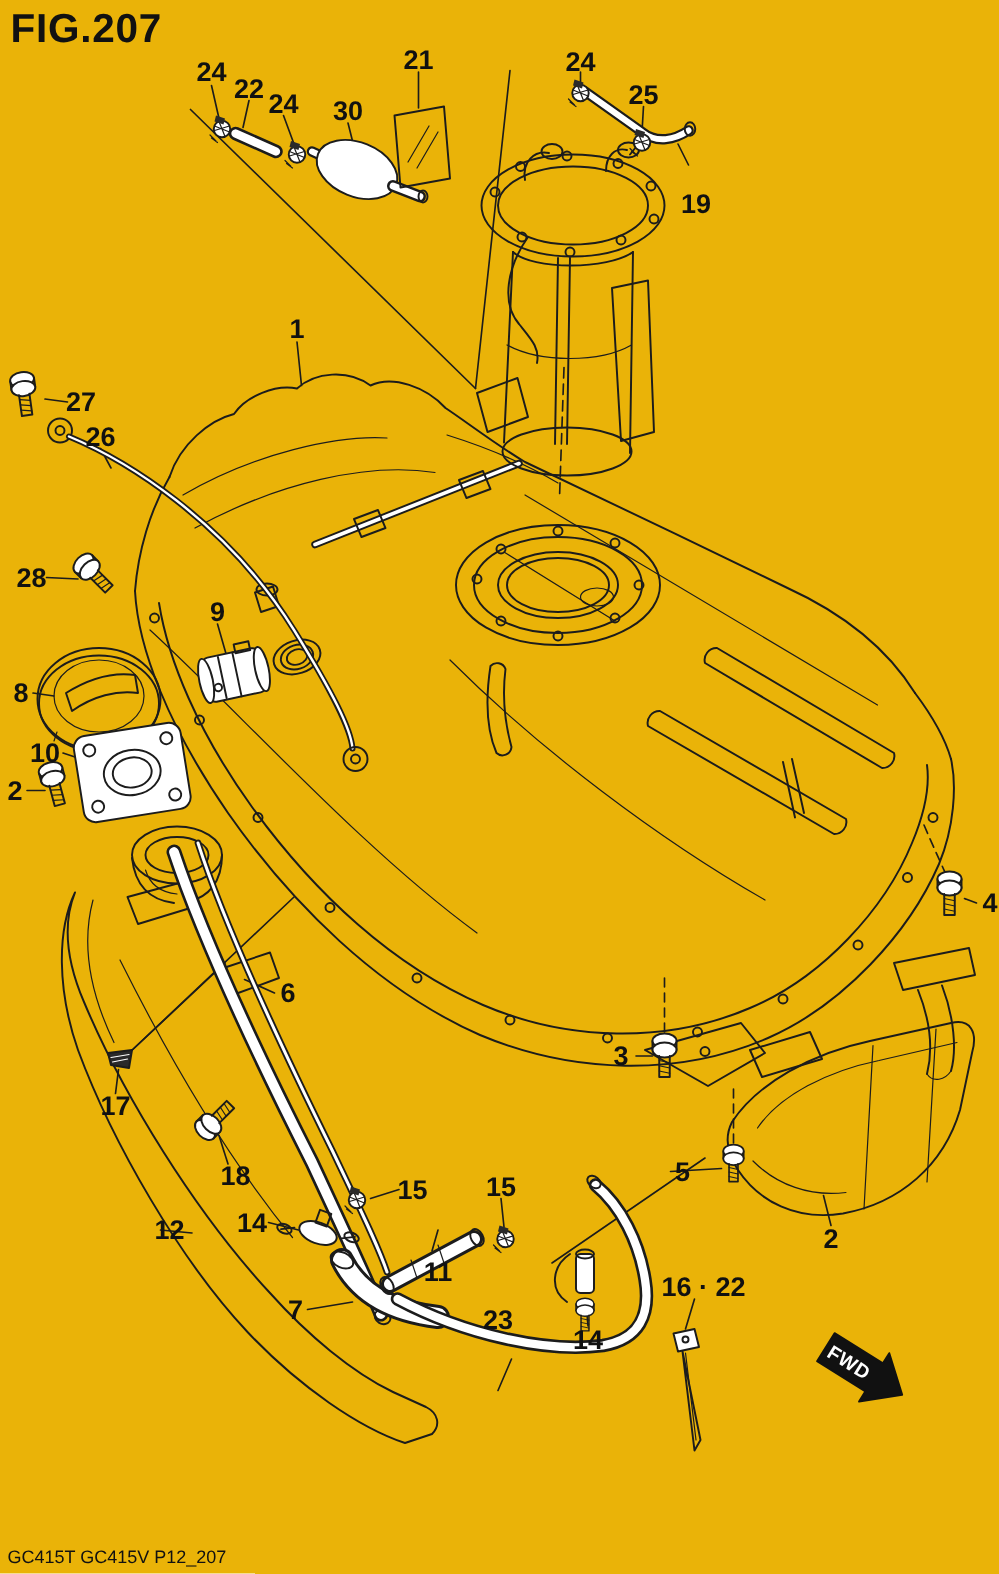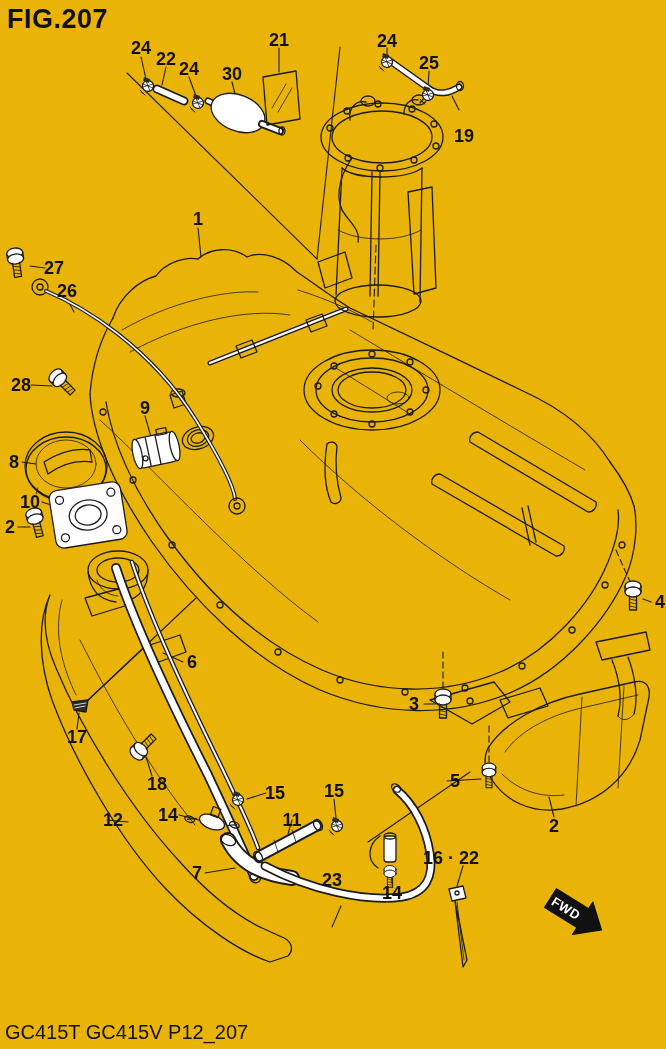--- a/index.html
+++ b/index.html
@@ -3,21 +3,21 @@
 <meta charset="utf-8">
 <style>
   html,body{margin:0;padding:0;background:#fff;}
   .page{position:relative;width:666px;height:1049px;background:#eab308;overflow:hidden;
         font-family:"Liberation Sans",sans-serif;color:#111;}
   .figure-title{position:absolute;top:4px;left:7px;margin:0;font-size:27px;font-weight:bold;
         letter-spacing:.5px;z-index:3;}
   .labels-layer{position:absolute;inset:0;z-index:2;font-weight:bold;}
   .part-label{position:absolute;transform:translate(-50%,-50%);font-size:18px;line-height:1;
         white-space:nowrap;color:#111;}
-  .footer{position:absolute;left:5px;bottom:3px;font-size:20px;line-height:1.35;z-index:3;}
+  .footer{position:absolute;left:5px;bottom:3px;font-size:12px;line-height:1.35;z-index:3;}
   svg.art{position:absolute;left:0;top:0;z-index:1;}
   .art path,.art line,.art ellipse,.art circle,.art rect,.art polyline{
         fill:none;stroke:#1c1c1c;stroke-width:1.3;stroke-linecap:round;stroke-linejoin:round;}
   .art .ldr{stroke-width:1.1;}
   .art .thin{stroke-width:.8;}
 </style>
 </head>
 <body>
 
 <div class="page">
@@ -348,26 +348,26 @@
       <div class="part-label" style="left: 14px; top: 462px;">8</div>
       <div class="part-label" style="left: 30px; top: 502px;">10</div>
       <div class="part-label" style="left: 10px; top: 527px;">2</div>
       <div class="part-label" style="left: 660px; top: 602px;">4</div>
       <div class="part-label" style="left: 192px; top: 662px;">6</div>
       <div class="part-label" style="left: 414px; top: 704px;">3</div>
       <div class="part-label" style="left: 77px; top: 737px;">17</div>
       <div class="part-label" style="left: 157px; top: 784px;">18</div>
       <div class="part-label" style="left: 275px; top: 793px;">15</div>
       <div class="part-label" style="left: 334px; top: 791px;">15</div>
-      <div class="part-label" style="left: 292px; top: 820px; text-align: center;">11</div>
+      <div class="part-label" style="left: 292px; top: 848px; text-align: center;">11</div>
       <div class="part-label" style="left: 96px; top: 820px; margin-left: 17px;">12</div>
       <div class="part-label" style="left: 168px; top: 815px;">14</div>
       <div class="part-label" style="left: 455px; top: 781px;">5</div>
       <div class="part-label" style="left: 554px; top: 826px;">2</div>
-      <div class="part-label" style="left: 451px; top: 858px;">16 · 22</div>
+      <div class="part-label" style="left: 463px; top: 858px; padding-left: 12px;">16 · 22</div>
       <div class="part-label" style="left: 197px; top: 873px;">7</div>
       <div class="part-label" style="left: 392px; top: 893px;">14</div>
       <div class="part-label" style="left: 332px; top: 880px;">23</div>
     </div>
 
   <div class="footer">
     <div>GC415T GC415V P12_207</div>
   </div>
 
 </div>

